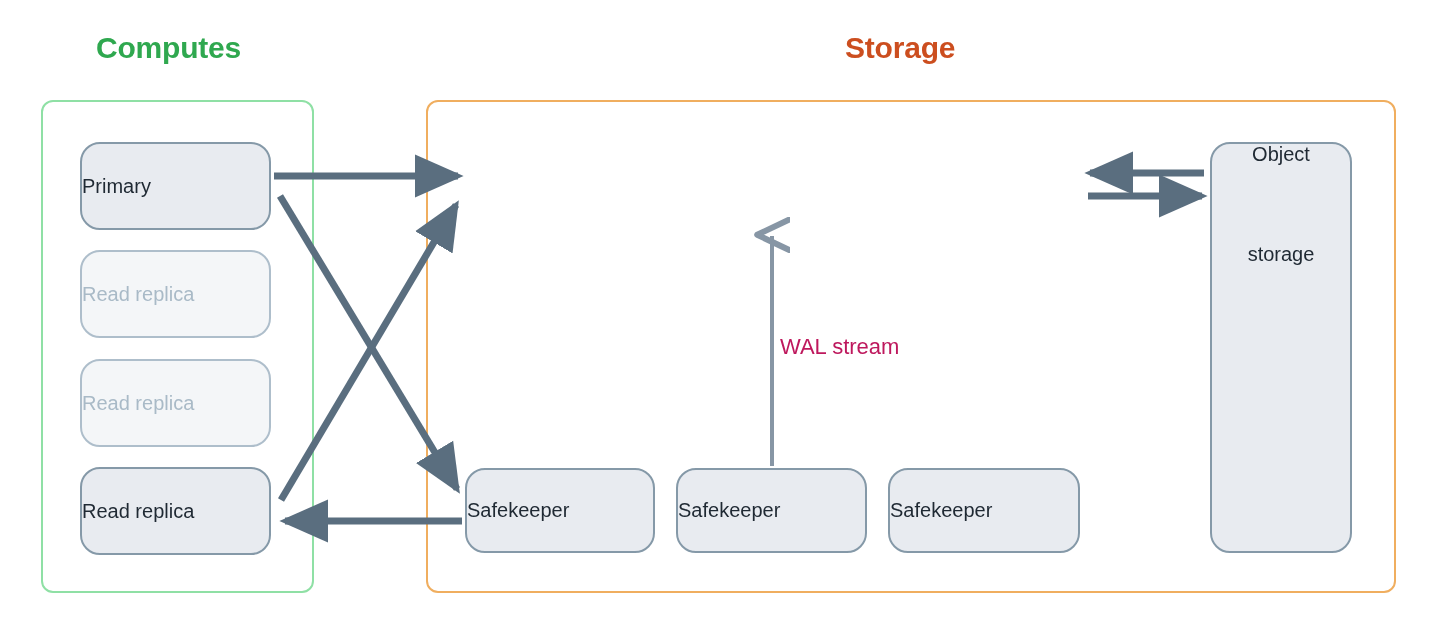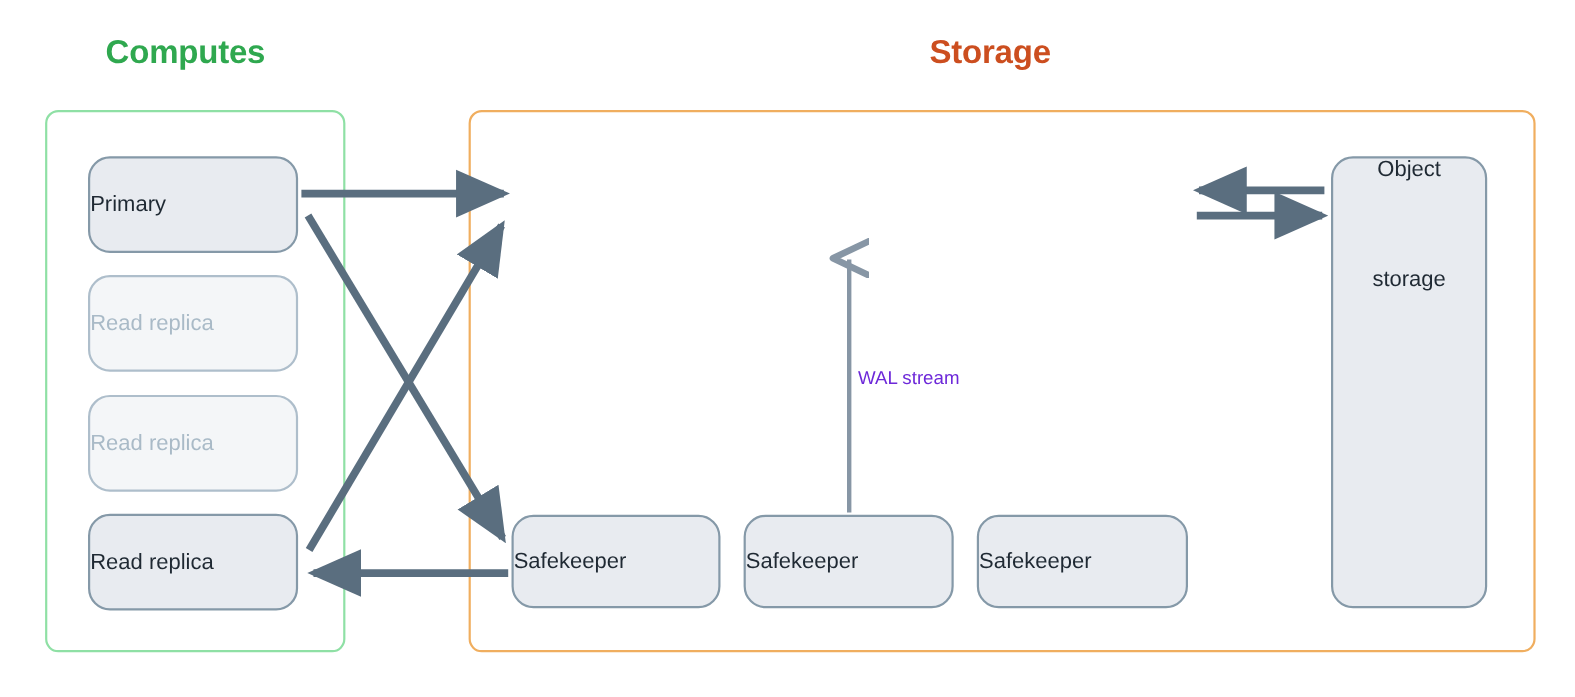--- a/index.html
+++ b/index.html
@@ -93,22 +93,22 @@
   
   #connectors {
     position: absolute;
     left: 0; top: 0;
     width: 1432px;
     height: 634px;
     pointer-events: none;
   }
   .edge-label {
     position: absolute;
-    font-size: 17px;
-    color: #6d28d9;
+    font-size: 22px;
+    color: #be185d;
     white-space: nowrap;
   }
   #wal-stream-label { left: 780px; top: 334px; }
 </style>
 </head>
 <body>
 
 <div id="canvas">
 
   <div class="group-title" id="computes-title">Computes</div>

